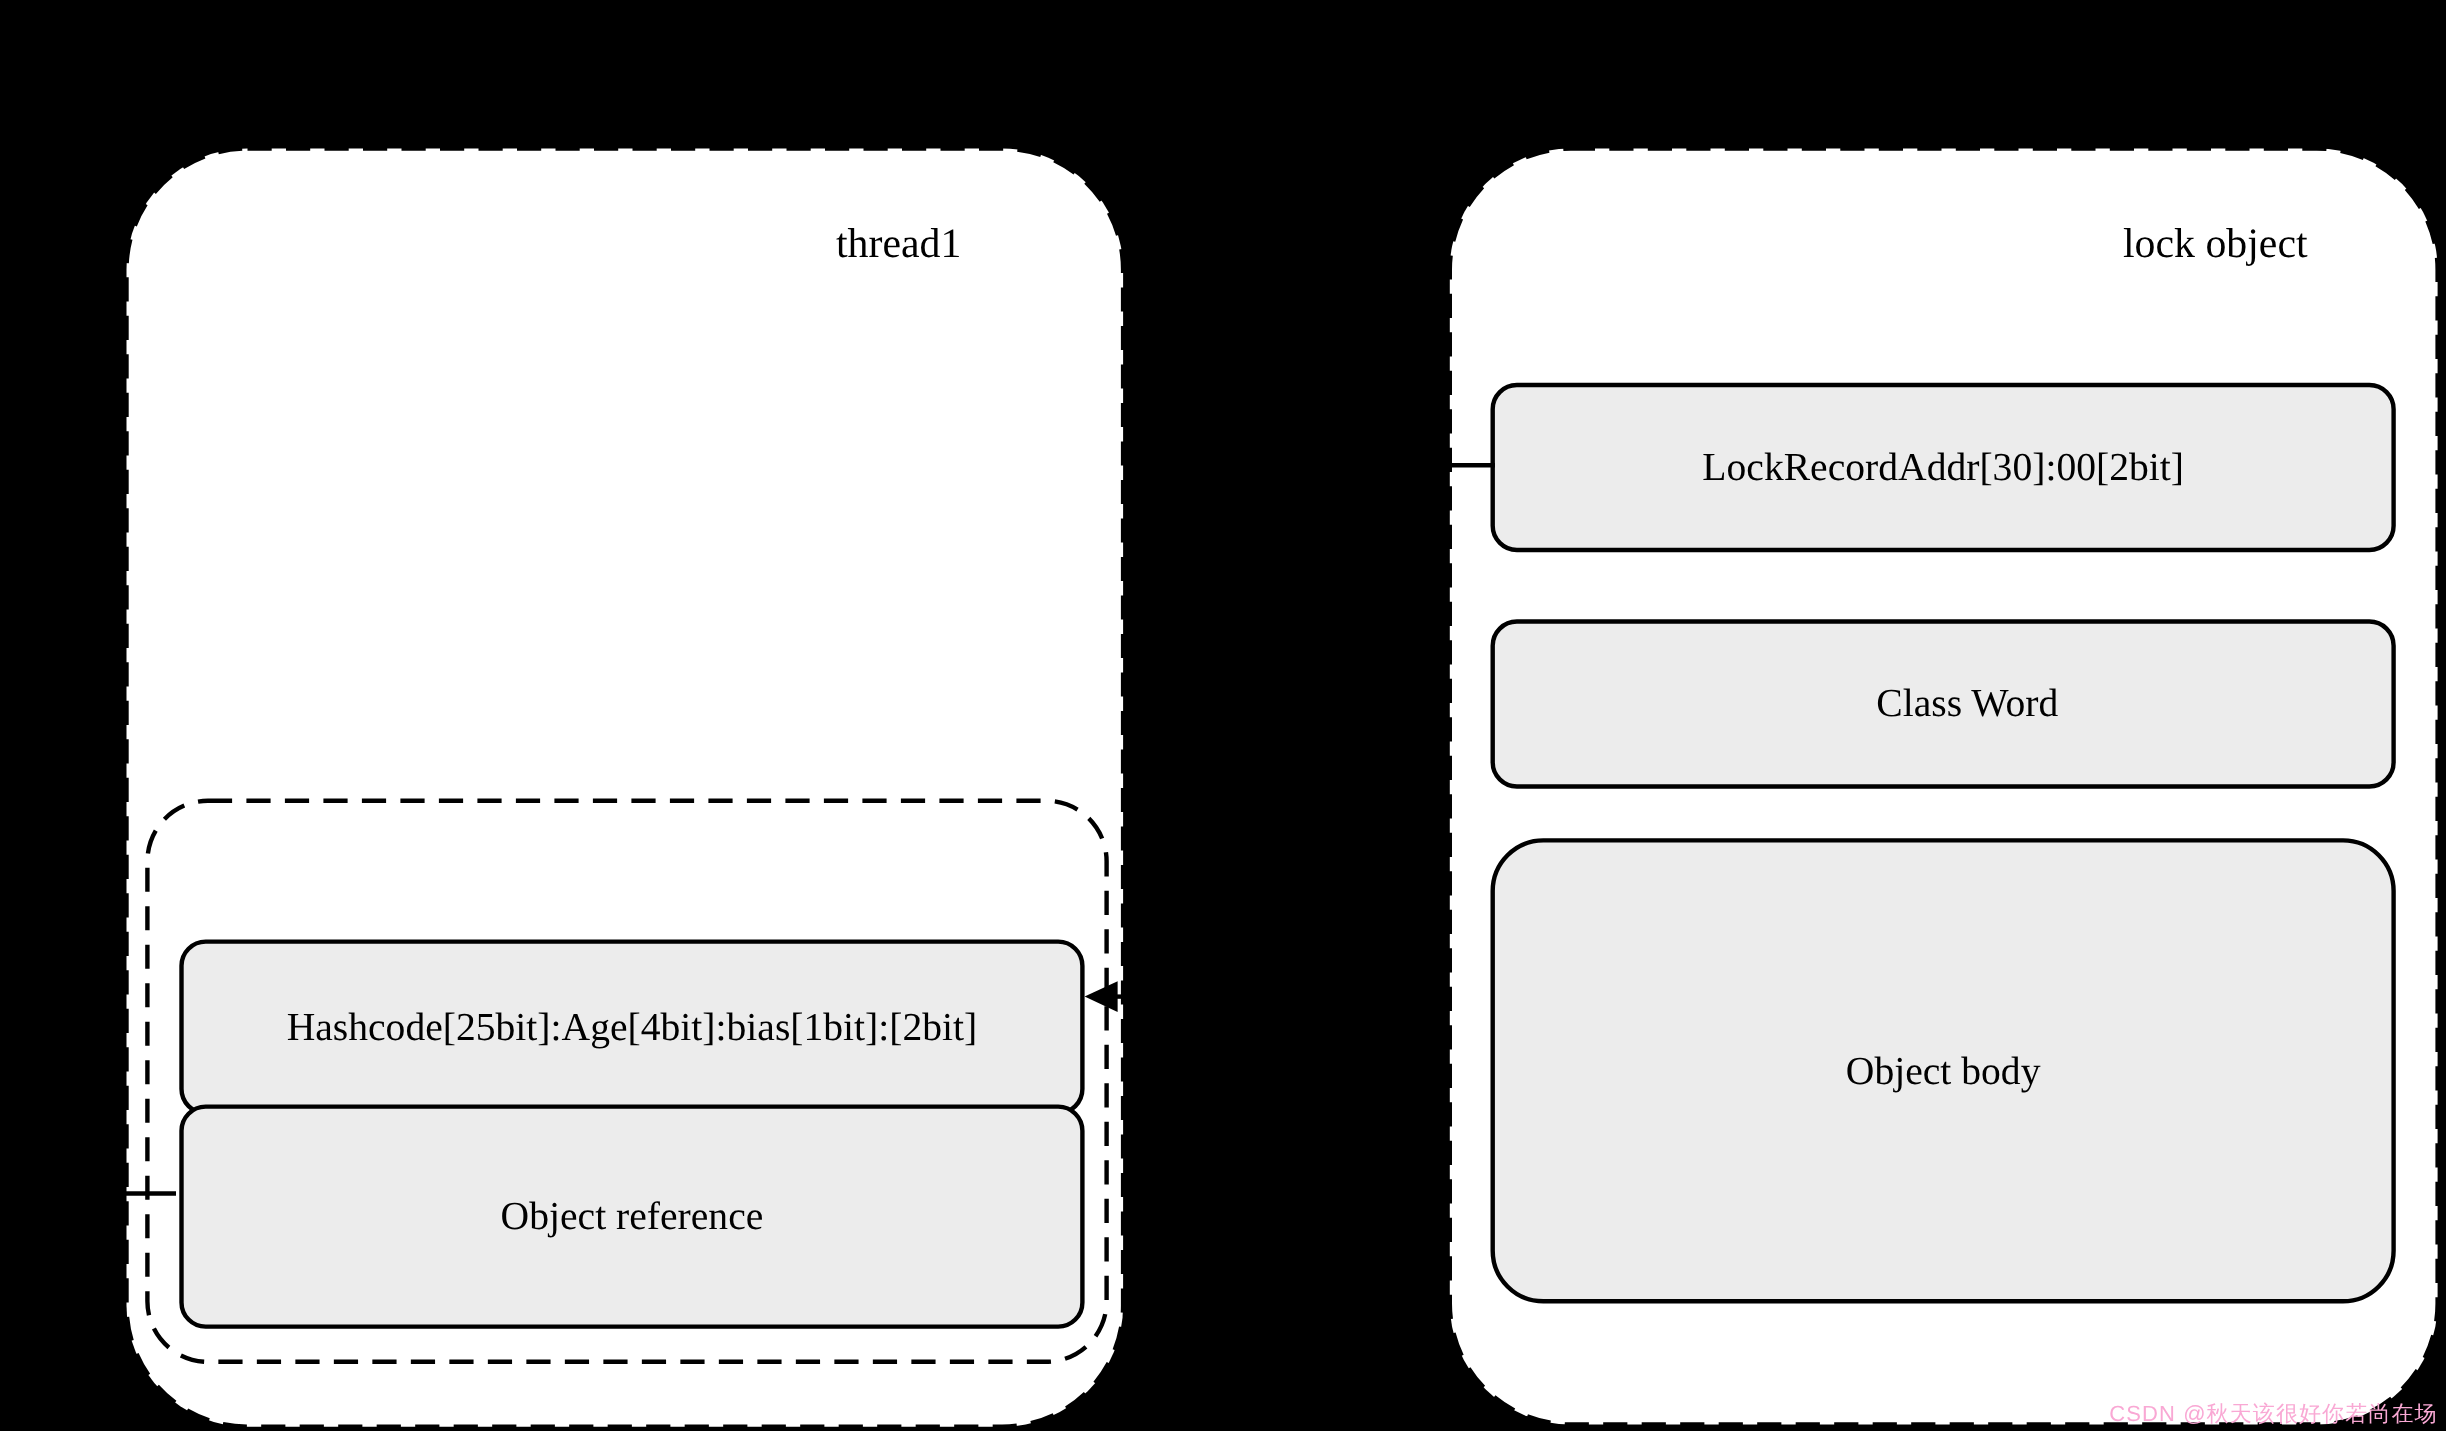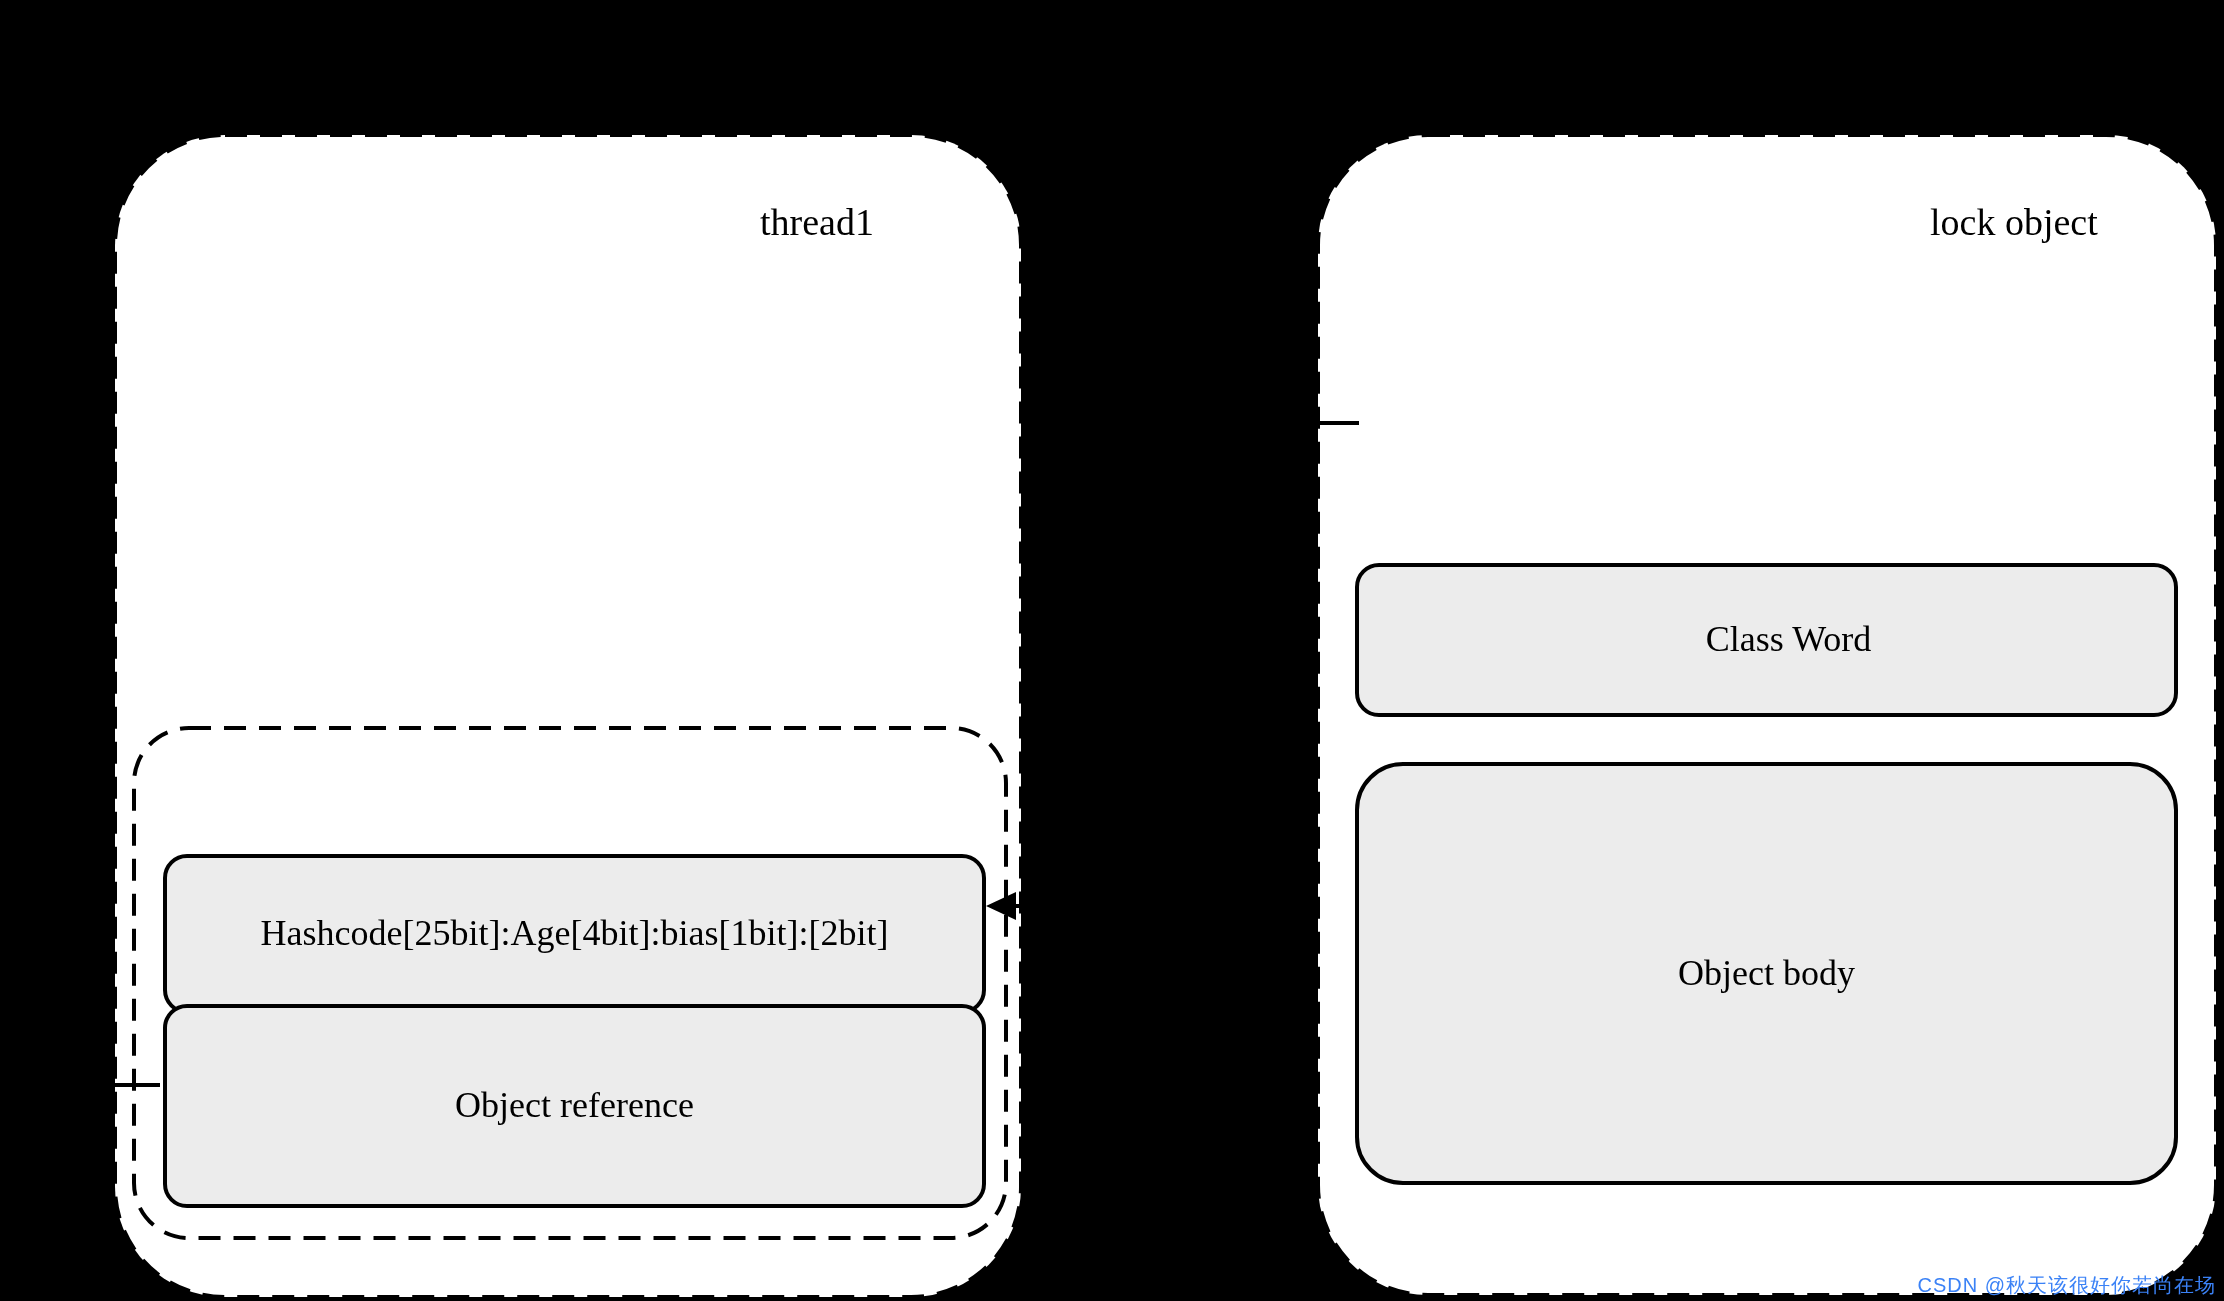--- a/index.html
+++ b/index.html
@@ -59,41 +59,42 @@
   #lockrecord-title  { left: 420px;  top: 774px; width: 300px; }
 
   #watermark {
     position: absolute;
     right: 8px;
     bottom: 2px;
     z-index: 6;
     font-family: "Liberation Sans", "DejaVu Sans", sans-serif;
     font-size: 20px;
     letter-spacing: 1px;
-    color: #3b82f6;
+    color: #f9a8d4;
     white-space: nowrap;
   }
 </style>
 </head>
 <body>
 
 <div id="canvas">
 
   <svg id="containers-layer" class="layer" viewBox="0 0 2224 1301">
     <rect x="115" y="135" width="906" height="1162" rx="110" ry="110" fill="#ffffff" stroke="#000000" stroke-width="4" stroke-dasharray="22 13"></rect>
     <rect x="1318" y="135" width="898" height="1160" rx="110" ry="110" fill="#ffffff" stroke="#000000" stroke-width="4" stroke-dasharray="22 13"></rect>
     <rect x="134" y="728" width="872" height="510" rx="55" ry="55" fill="#ffffff" stroke="#000000" stroke-width="4" stroke-dasharray="22 13"></rect>
   </svg>
 
   <div class="panel-title" id="thread-title">thread1</div>
   <div class="panel-title" id="lockobject-title">lock object</div>
 
   <div class="mem-box" id="hashcode-box">Hashcode[25bit]:Age[4bit]:bias[1bit]:[2bit]</div>
   <div class="mem-box" id="objref-box">Object reference</div>
 
+  <div class="mem-box" id="lockrecordaddr-box">LockRecordAddr[30]:00[2bit]</div>
   <div class="mem-box" id="classword-box">Class Word</div>
   <div class="mem-box" id="objectbody-box">Object body</div>
 
   <svg id="connectors-layer" class="layer" viewBox="0 0 2224 1301">
 
     <line x1="1010" y1="906" x2="1029" y2="906" stroke="#000000" stroke-width="4"></line>
     <polygon points="986,906 1016,892 1016,920" fill="#000000"></polygon>
 
     <line x1="1314" y1="423" x2="1359" y2="423" stroke="#000000" stroke-width="4"></line>
 

